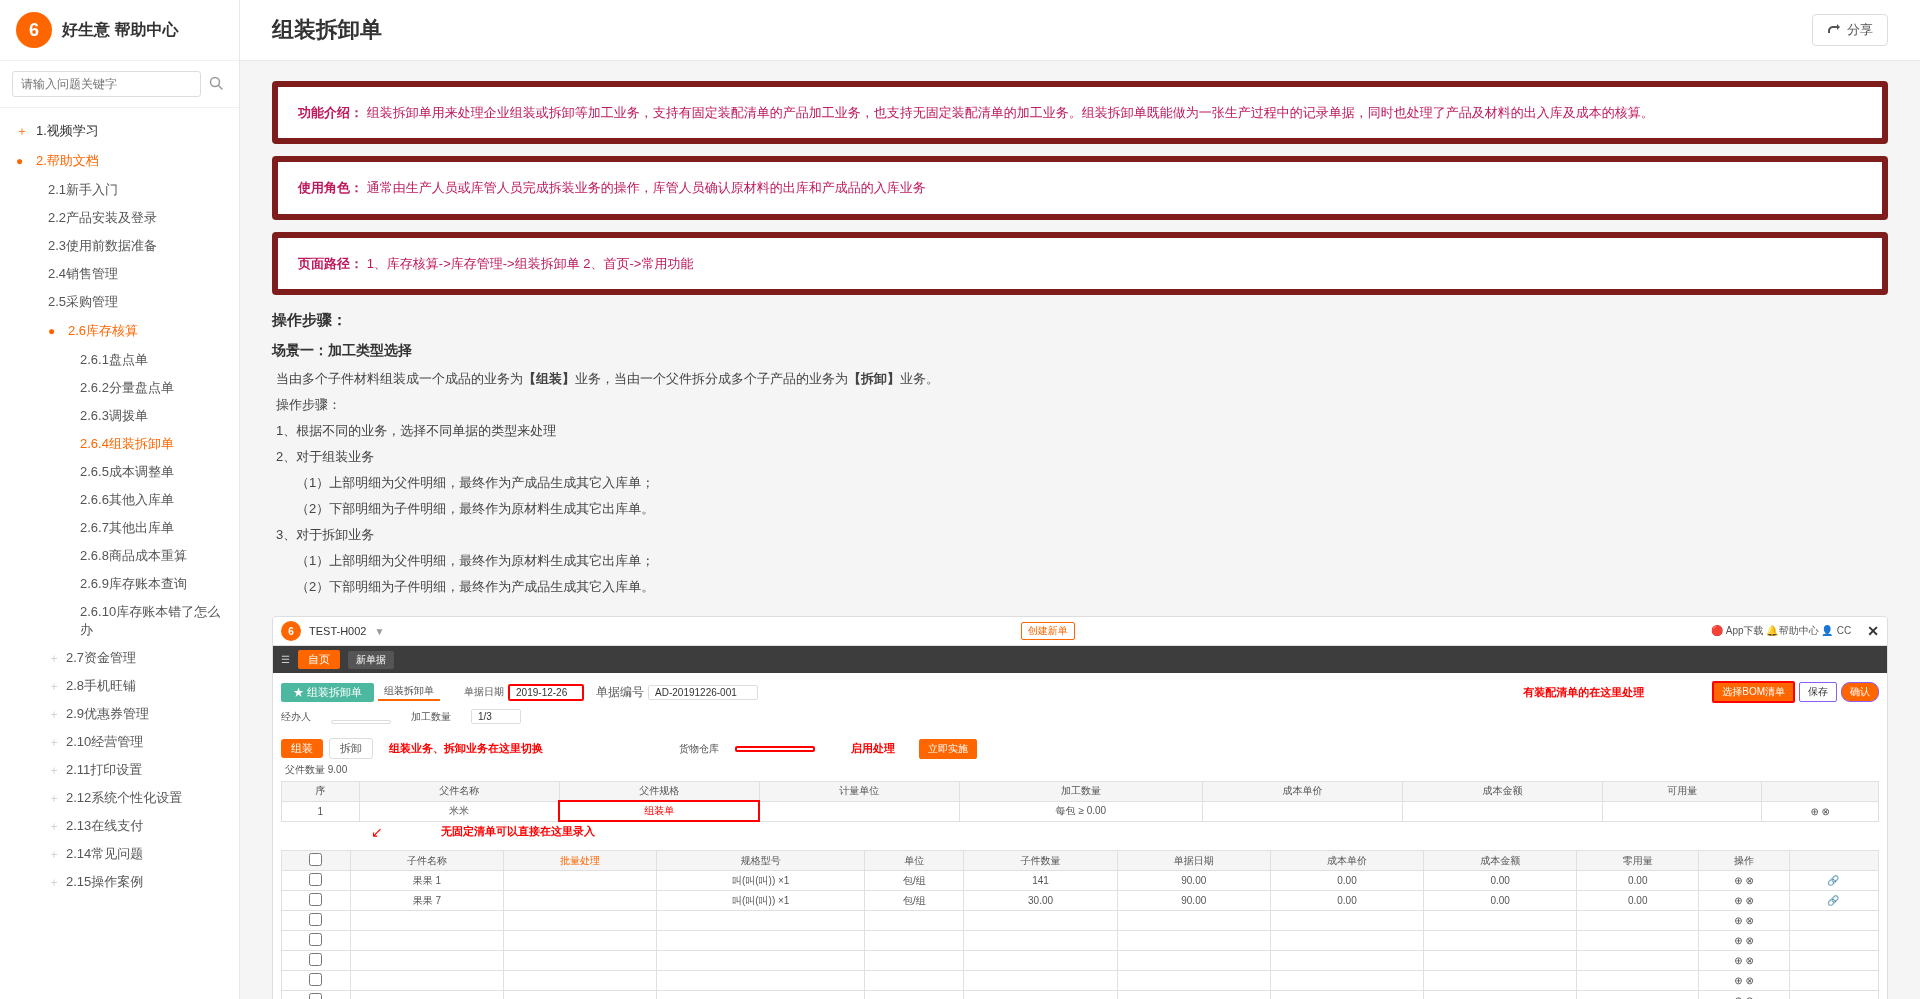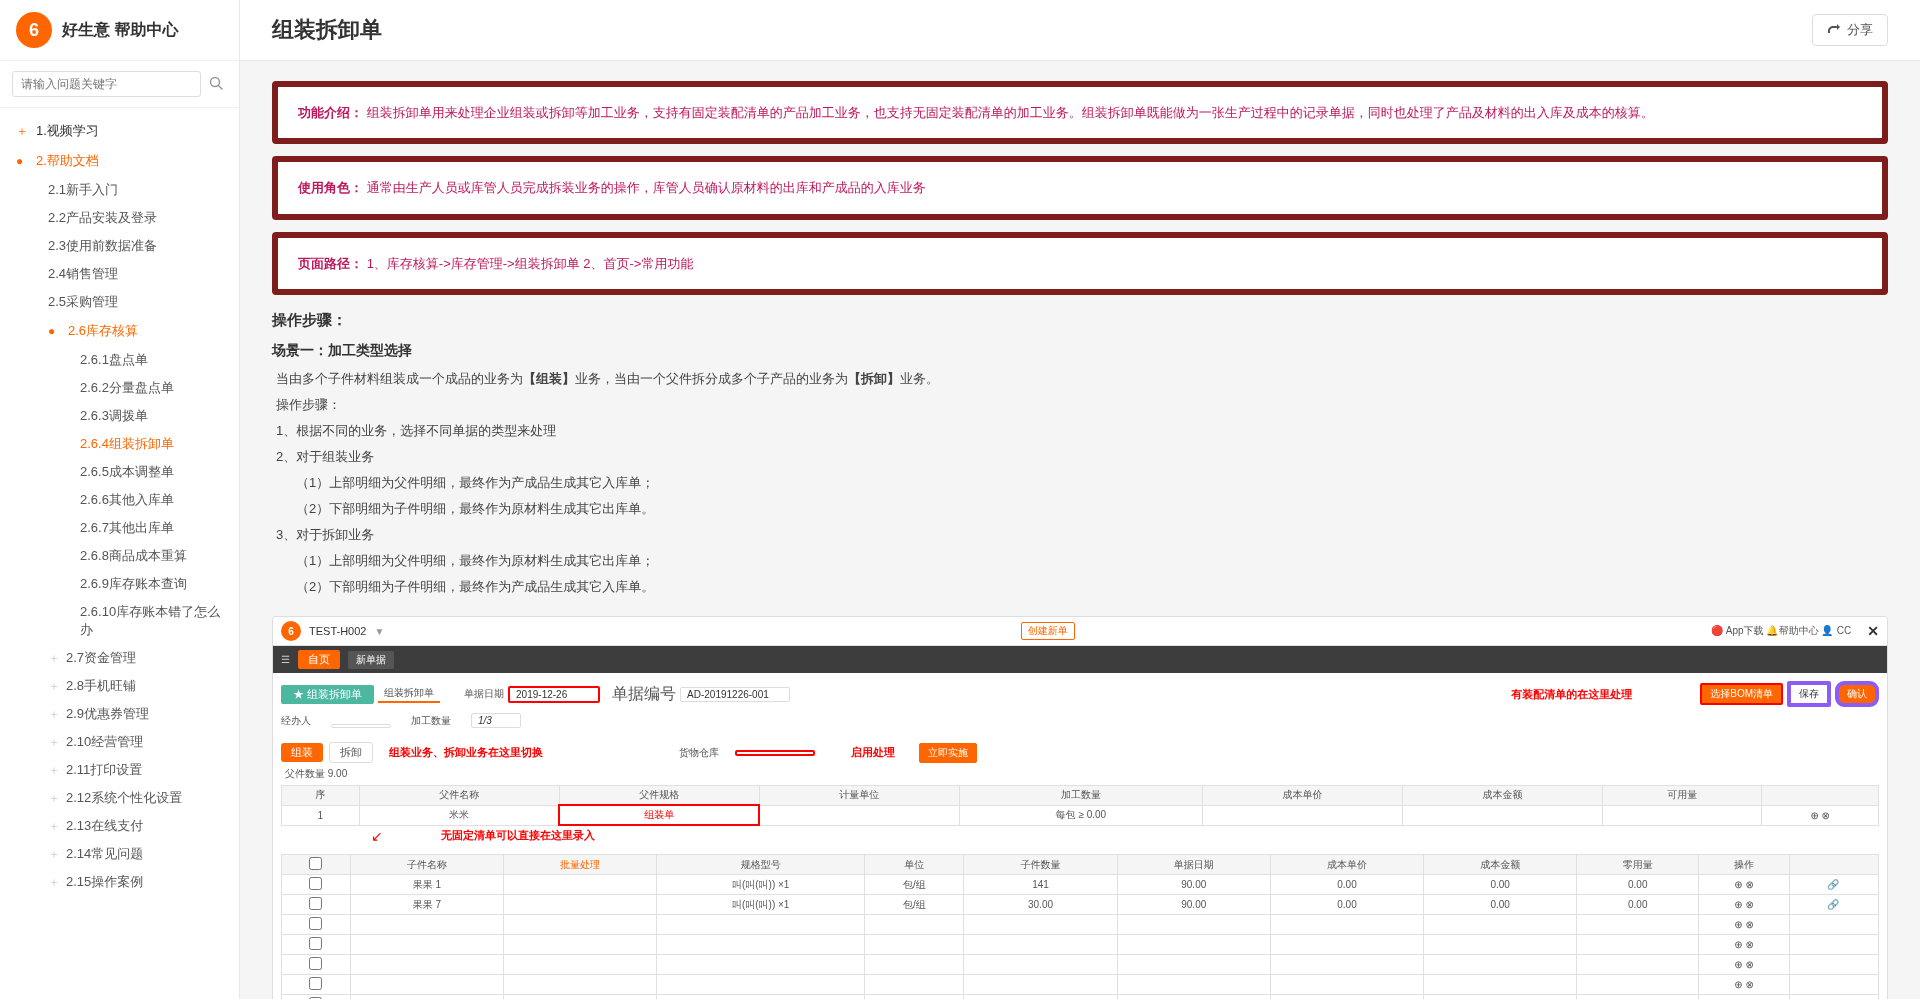--- a/index.html
+++ b/index.html
@@ -239,21 +239,21 @@
       padding: 8px;
     }
     .ss-toolbar {
       display: flex;
       align-items: center;
       gap: 4px;
       margin-bottom: 6px;
       flex-wrap: wrap;
     }
     .ss-btn {
-      border: 4px solid #8b5cf6;
+      border: 1px solid #8b5cf6;
       padding: 2px 8px;
       border-radius: 2px;
       font-size: 10px;
       background: #fff;
       cursor: pointer;
     }
     .ss-btn-orange {
       background: #ff6600;
       color: #fff;
       border: 1px solid #ff6600;
@@ -501,37 +501,37 @@
         <div style="flex:1;"></div>
       </div>
 
       <div class="ss-content">
 
         <div class="ss-toolbar">
           <span class="ss-tab">★ 组装拆卸单</span>
           <span style="font-size:10px; color:#555; border-bottom:2px solid #ff6600; padding:1px 6px;">组装拆卸单</span>
 
           <span style="margin-left:20px; font-size:10px; color:#555;">单据日期</span>
-          <span class="ss-field ss-red-box" style="width:92px;">2019-12-26</span>
-
-          <span style="font-size:16px; color:#555; margin-left:8px;">单据编号</span>
+          <span class="ss-field ss-red-box" style="width:76px;">2019-12-26</span>
+
+          <span style="font-size:12px; color:#555; margin-left:8px;">单据编号</span>
           <span class="ss-field" style="width:110px;">AD-20191226-001</span>
 
           <span style="flex:1;"></span>
           <span style="font-size:11px; color:#ff0000; font-weight:bold; margin-right:60px;">有装配清单的在这里处理</span>
           <span class="ss-btn-orange ss-red-box" style="margin-left:4px;">选择BOM清单</span>
           <span class="ss-btn">保存</span>
           <span class="ss-btn" style="background:#ff6600;color:#fff;border-radius:9px;">确认</span>
         </div>
 
         <div style="display:flex; align-items:flex-end; gap:20px; margin-bottom:14px;">
           <span style="font-size:10px; color:#555;">经办人</span>
           <span class="ss-field" style="width:60px;"></span>
           <span style="font-size:10px; color:#555;">加工数量</span>
-          <span class="ss-field" style="width:50px;font-style:italic;">1/3</span>
+          <span class="ss-field" style="width:50px;">1/3</span>
         </div>
 
         <div style="display:flex; align-items:center; margin-bottom:4px; gap:16px;">
           <div style="display:flex;align-items:center;gap:6px;">
             <span style="background:#ff6600;color:#fff;padding:2px 10px;border-radius:3px;font-size:11px;">组装</span>
             <span style="border:1px solid #ddd;padding:2px 10px;border-radius:3px;font-size:11px;color:#555;">拆卸</span>
           </div>
 
           <span style="font-size:11px; color:#ff0000; font-weight:bold;">组装业务、拆卸业务在这里切换</span>
 

